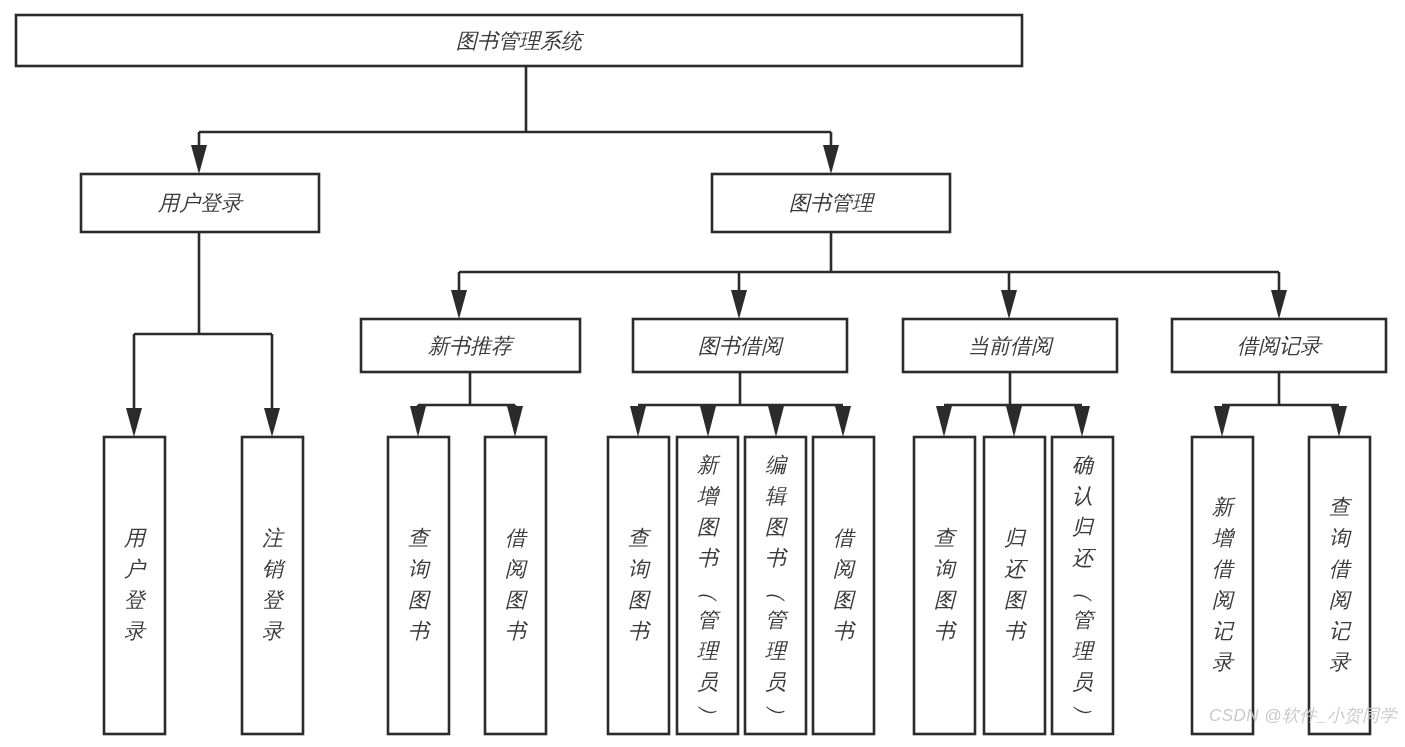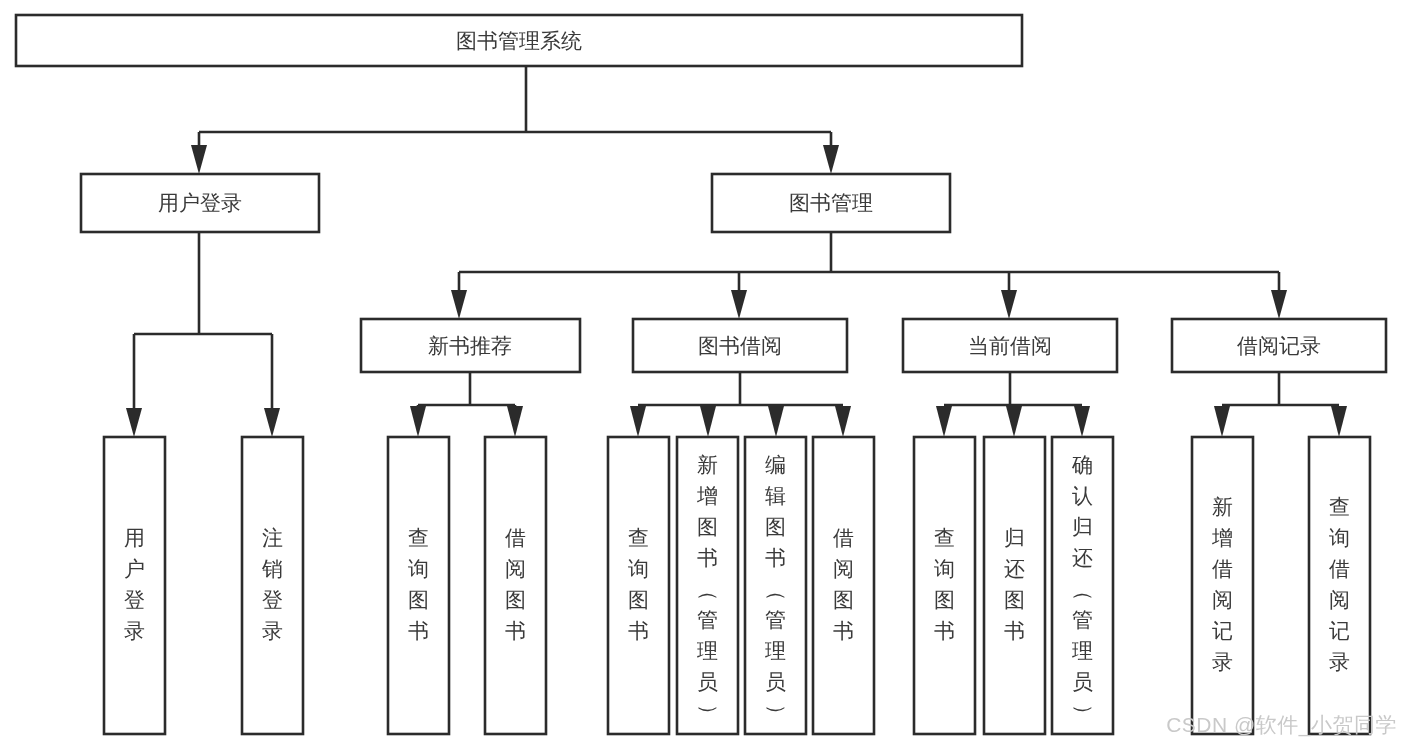--- a/index.html
+++ b/index.html
@@ -11,20 +11,21 @@
     width: 1405px;
     height: 747px;
     font-family: "Liberation Sans", "DejaVu Sans", sans-serif;
     overflow: hidden;
     position: relative;
   }
   #diagram-root {
     position: relative;
     width: 1405px;
     height: 747px;
+    font-style: italic;
   }
   svg.flow {
     position: absolute;
     top: 0;
     left: 0;
     width: 1405px;
     height: 747px;
     display: block;
   }
   .node-rect {
@@ -51,23 +52,23 @@
   }
   .node-label-v {
     font-family: "Liberation Sans", "DejaVu Sans", sans-serif;
     font-size: 21px;
     fill: #3a3a3a;
     text-anchor: middle;
   }
   .watermark {
     position: absolute;
     right: 8px;
-    bottom: 8px;
+    bottom: 20px;
     font-family: "Liberation Sans", "DejaVu Sans", sans-serif;
-    font-size: 21px;
+    font-size: 17px;
     color: #c9c9c9;
     letter-spacing: 0.5px;
     white-space: nowrap;
     pointer-events: none;
   }
 </style>
 </head>
 <body>
 
 <div id="diagram-root">

